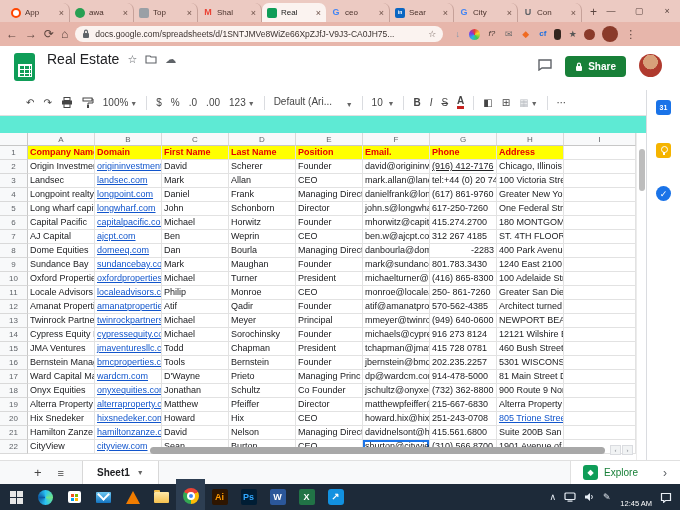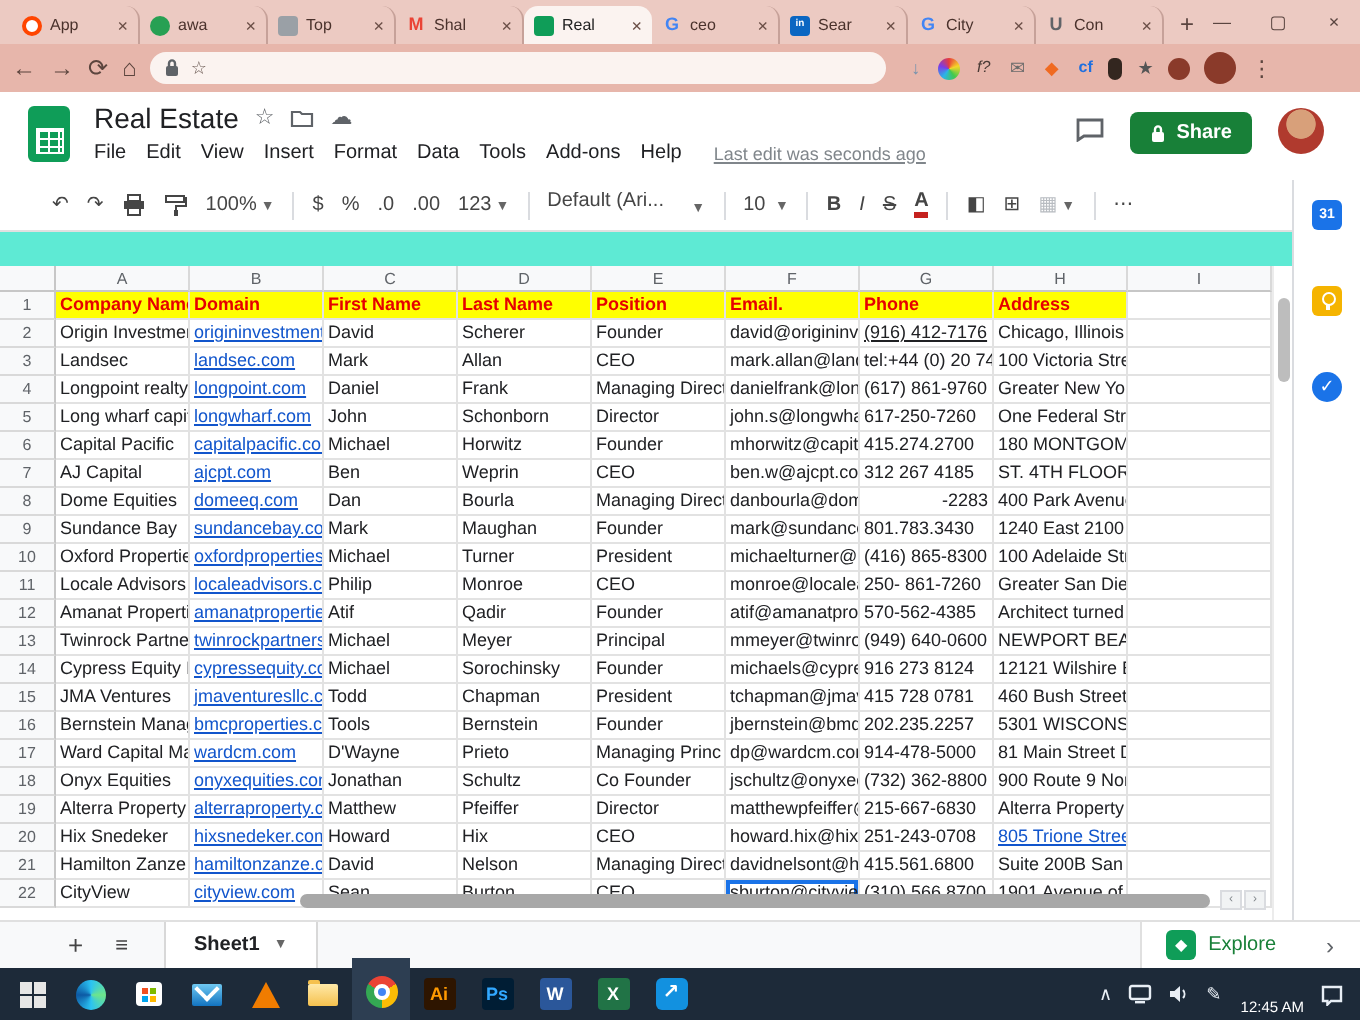--- a/index.html
+++ b/index.html
@@ -239,20 +239,21 @@
   <div id="navbar" class="band">
     <span class="navic">←</span>
     <span class="navic">→</span>
     <span class="navic">⟳</span>
     <span class="navic">⌂</span>
     <div id="omnibox">
       <svg width="8" height="10" viewBox="0 0 8 10">
         <rect x="1" y="4" width="6" height="5" rx="1" fill="#5f6368"></rect>
         <path d="M2.5 4V2.7a1.5 1.5 0 013 0V4" fill="none" stroke="#5f6368" stroke-width="1.2"></path>
       </svg>
+      <span id="url">docs.google.com/spreadsheets/d/1SNTJMVe8WiZe66XpZJfJ-V9J3-CA0JH75...</span>
       <span style="font-size:9px;color:#6b5a54;">☆</span>
     </div>
     <div id="exticons">
         <span class="ext ic-download">↓</span>
         <span class="ext ic-color-wheel"></span>
         <span class="ext ic-fn">f?</span>
         <span class="ext ic-mail">✉</span>
         <span class="ext ic-diamond-orange">◆</span>
         <span class="ext ic-cf">cf</span>
         <span class="ext ic-mouse"></span>
@@ -265,34 +266,20 @@
 
   <div id="appheader" class="band">
     <div class="slogo"></div>
     <div id="titlerow">
       <span id="doctitle">Real Estate</span>
       <span class="hdric">☆</span>
       <svg class="hdric" width="12" height="10" viewBox="0 0 12 10">
         <path d="M1 2h4l1 1h5v6H1z" fill="none" stroke="#5f6368" stroke-width="1.1"></path>
       </svg>
       <span class="hdric">☁</span>
-    </div>
-    <div id="menurow">
-      <span id="menus" style="display:flex;gap:10px;">
-          <span class="menu">File</span>
-          <span class="menu">Edit</span>
-          <span class="menu">View</span>
-          <span class="menu">Insert</span>
-          <span class="menu">Format</span>
-          <span class="menu">Data</span>
-          <span class="menu">Tools</span>
-          <span class="menu">Add-ons</span>
-          <span class="menu">Help</span>
-        </span>
-      <span id="lastedit">Last edit was seconds ago</span>
     </div>
     <svg id="commentbtn" width="14" height="12" viewBox="0 0 14 12">
       <path d="M1 1h12v8H4L1 11z" fill="none" stroke="#5f6368" stroke-width="1.4"></path>
     </svg>
     <div id="sharebtn">
       <svg width="8" height="10" viewBox="0 0 8 10">
         <rect x="1" y="4" width="6" height="5" rx="1" fill="#fff"></rect>
         <path d="M2.5 4V2.7a1.5 1.5 0 013 0V4" fill="none" stroke="#fff" stroke-width="1.2"></path>
       </svg>
       <span>Share</span>

